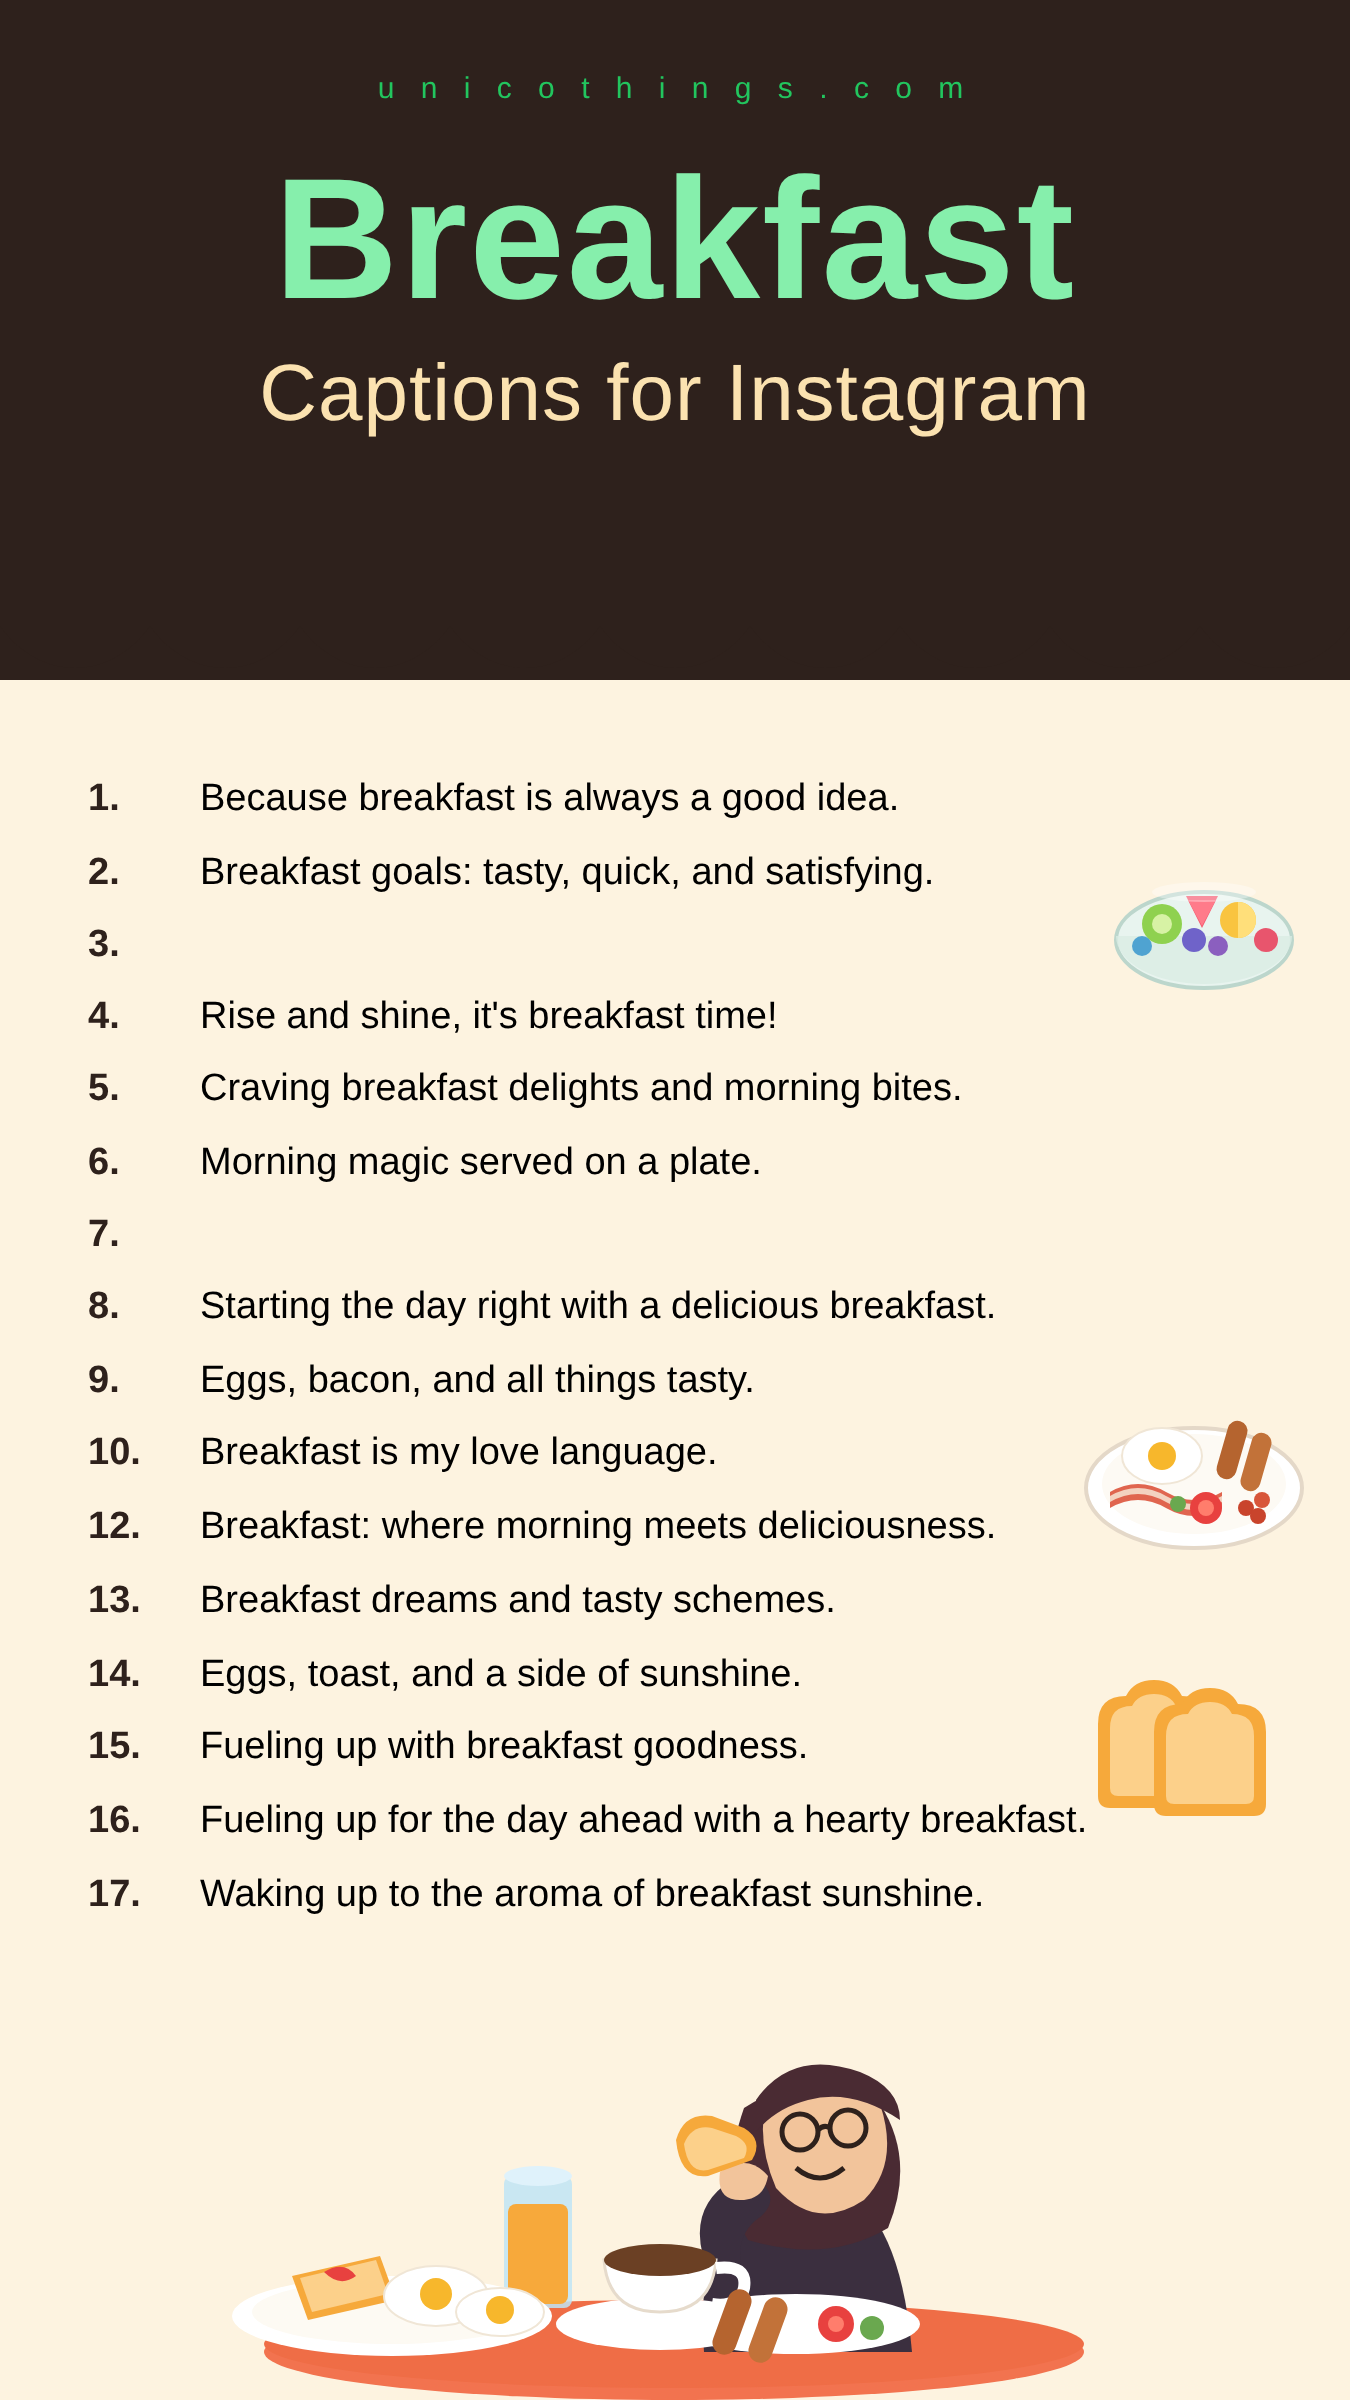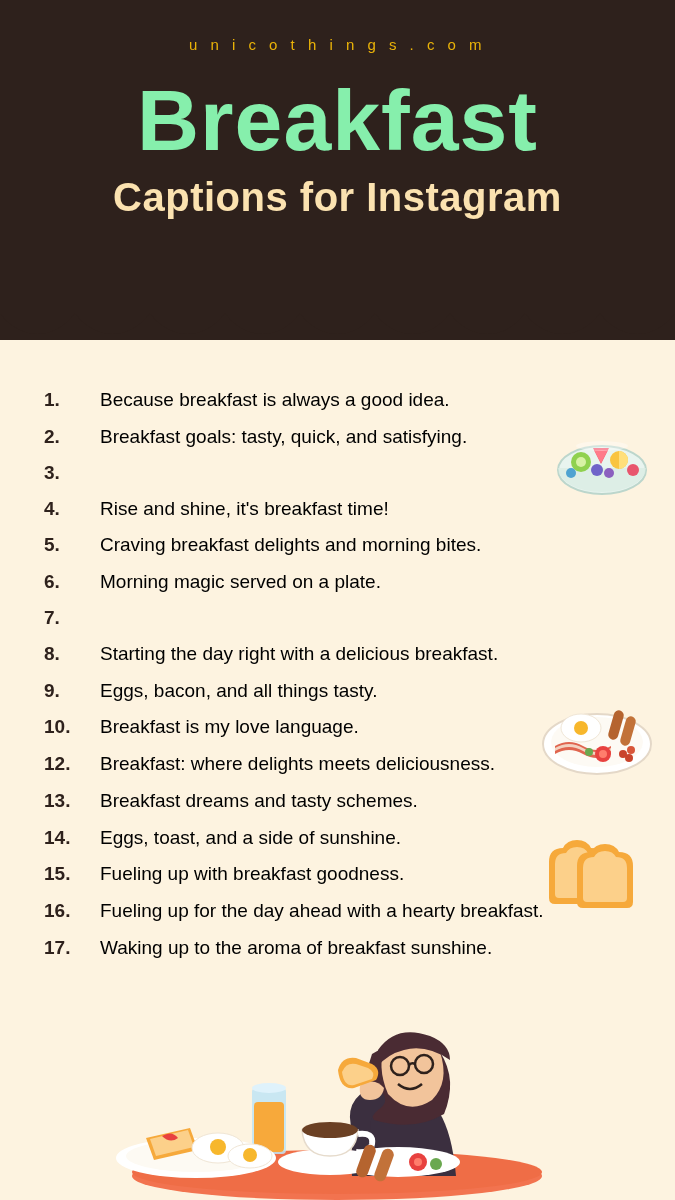--- a/index.html
+++ b/index.html
@@ -19,39 +19,39 @@
   .header {
     position: relative;
     width: 675px;
     height: 340px;
     background: #2e211c;
     box-sizing: border-box;
     padding-top: 28px;
     text-align: center;
   }
   .site-url {
-    color: #eab308;
+    color: #22c55e;
     font-size: 15px;
     letter-spacing: 4.5px;
     font-weight: 400;
     margin: 0;
     padding: 8px 0 0 0;
   }
   .main-title {
     color: #86efac;
     font-size: 86px;
     font-weight: bold;
     letter-spacing: 1px;
     margin: 22px 0 0 0;
     line-height: 1.05;
   }
   .sub-title {
     color: #fbe2b0;
     font-size: 40px;
-    font-weight: bold;
+    font-weight: normal;
     margin: 10px 0 0 0;
     letter-spacing: 0.5px;
   }
   
   .scallop {
     position: absolute;
     left: 0;
     bottom: -1px;
     width: 675px;
     height: 34px;
@@ -209,21 +209,21 @@
     <li>
       <span class="num">9.</span>
       <span class="txt">Eggs, bacon, and all things tasty.</span>
     </li>
     <li>
       <span class="num">10.</span>
       <span class="txt">Breakfast is my love language.</span>
     </li>
     <li>
       <span class="num">12.</span>
-      <span class="txt">Breakfast: where delights meets deliciousness.</span>
+      <span class="txt">Breakfast: where morning meets deliciousness.</span>
     </li>
     <li>
       <span class="num">13.</span>
       <span class="txt">Breakfast dreams and tasty schemes.</span>
     </li>
     <li>
       <span class="num">14.</span>
       <span class="txt">Eggs, toast, and a side of sunshine.</span>
     </li>
     <li>

